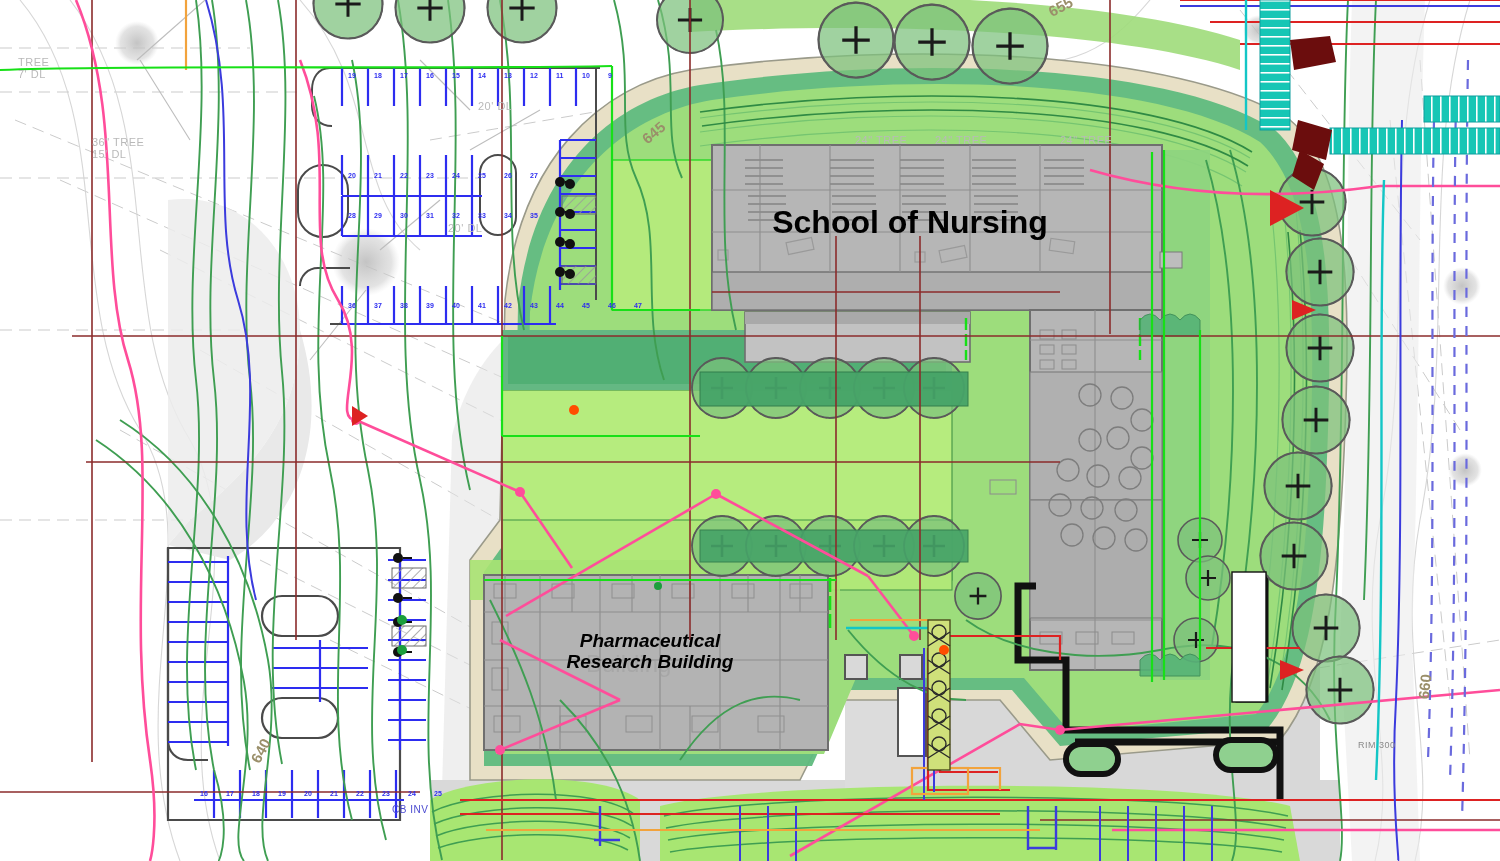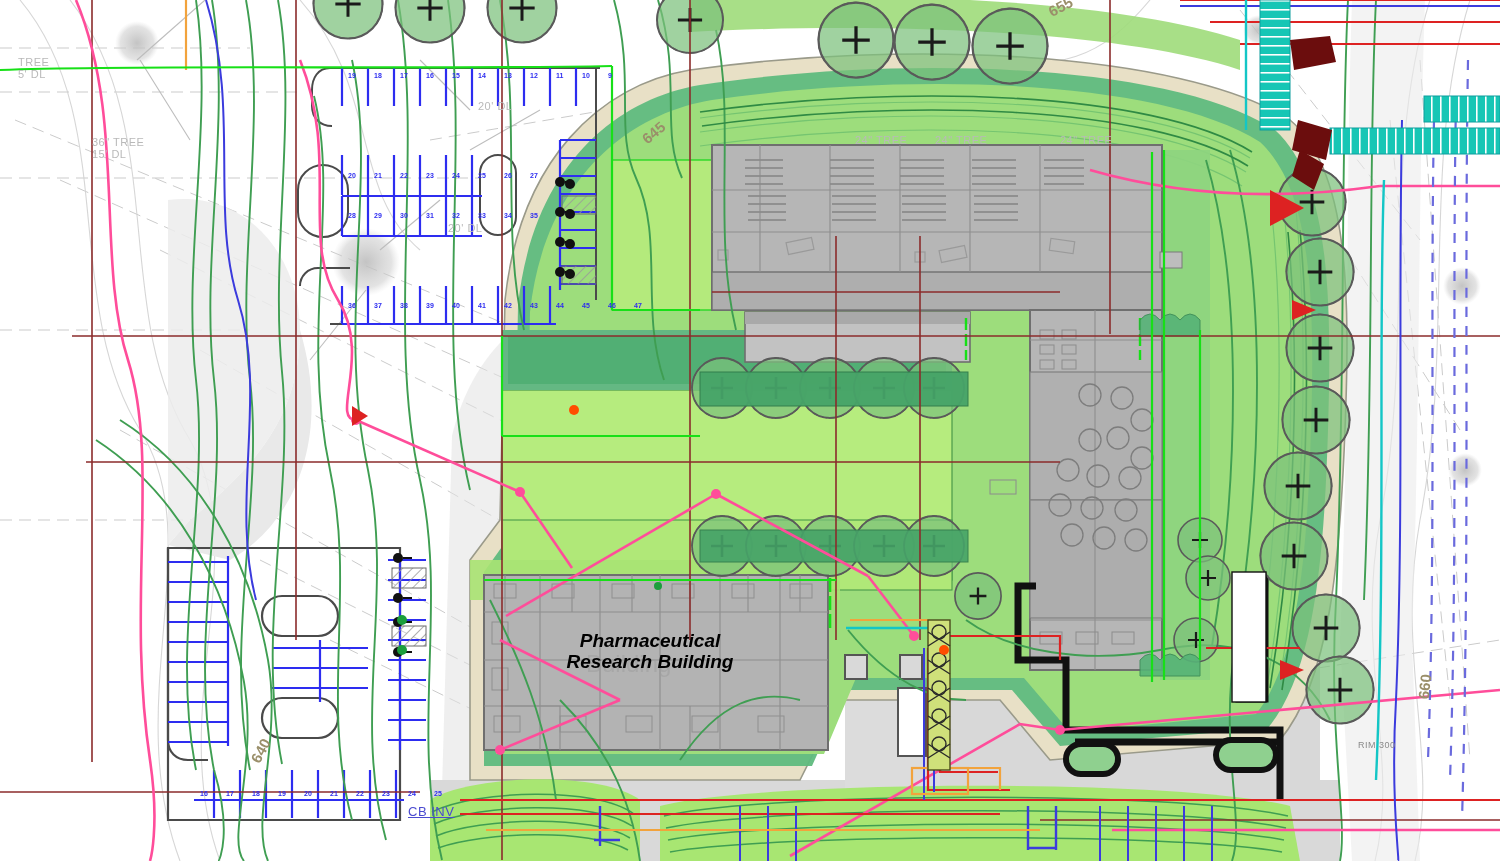--- a/index.html
+++ b/index.html
@@ -633,34 +633,35 @@
     <g fill="#ffffff" stroke="#111" stroke-width="1.4">
       <rect x="1232" y="572" width="34" height="130"></rect>
     </g>
 
     <g fill="none" stroke="#111" stroke-width="6">
       <rect x="1066" y="744" width="52" height="30" rx="15" fill="#8fd08f"></rect>
       <rect x="1216" y="740" width="60" height="30" rx="15" fill="#8fd08f"></rect>
     </g>
   </svg>
 
+  <div class="bldg-label" id="label-nursing">School of Nursing</div>
   <div class="bldg-label" id="label-pharma">Pharmaceutical
 Research Building</div>
 
   <div class="cad-note" style="left:18px;top:56px;">TREE
-5' DL</div>
+7' DL</div>
   <div class="cad-note" style="left:92px;top:136px;">36" TREE
 15' DL</div>
   <div class="cad-note" style="left:478px;top:100px;">20' DL</div>
   <div class="cad-note" style="left:448px;top:222px;">20' DL</div>
   <div class="cad-note" style="left:855px;top:134px;">24" TREE</div>
   <div class="cad-note" style="left:935px;top:134px;">24" TREE</div>
   <div class="cad-note" style="left:1060px;top:134px;">24" TREE</div>
   <div class="cad-note" style="left:1358px;top:740px;font-size:9px;color:#8a8a8a;">RIM 300</div>
-  <div class="cad-note" style="left:408px;top:804px;font-size:13px;color:#4a4ad0;text-decoration:underline;">CB INV</div>
+  <div class="cad-note" style="left:392px;top:804px;font-size:10px;color:#4a4ad0;">CB INV</div>
 
   <div class="contour-lbl" style="left:1048px;top:-2px;transform:rotate(-28deg);">655</div>
   <div class="contour-lbl" style="left:641px;top:124px;transform:rotate(-40deg);">645</div>
   <div class="contour-lbl" style="left:248px;top:742px;transform:rotate(-62deg);">640</div>
   <div class="contour-lbl" style="left:1412px;top:678px;transform:rotate(-84deg);">660</div>
 
   <div id="stall-numbers">
       <div class="stall" style="left: 348px; top: 72px;">19</div>
       <div class="stall" style="left: 374px; top: 72px;">18</div>
       <div class="stall" style="left: 400px; top: 72px;">17</div>

